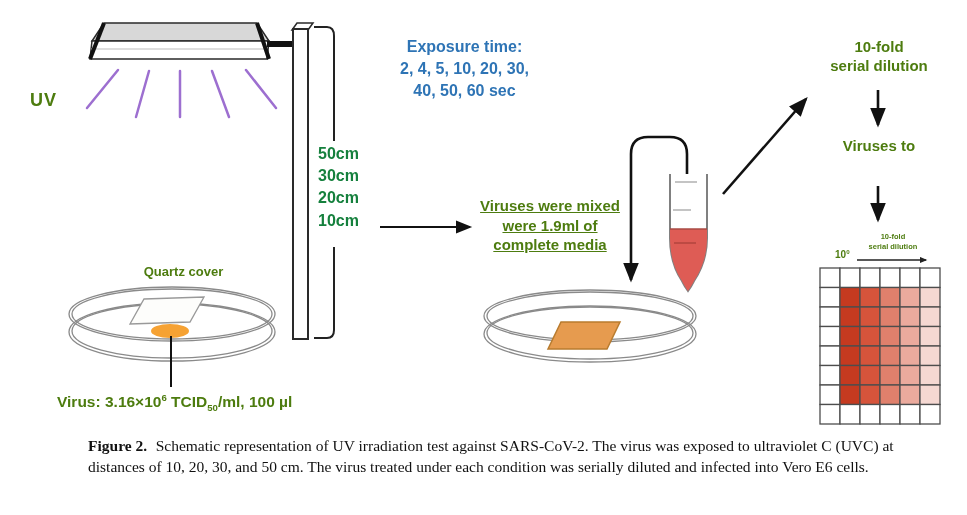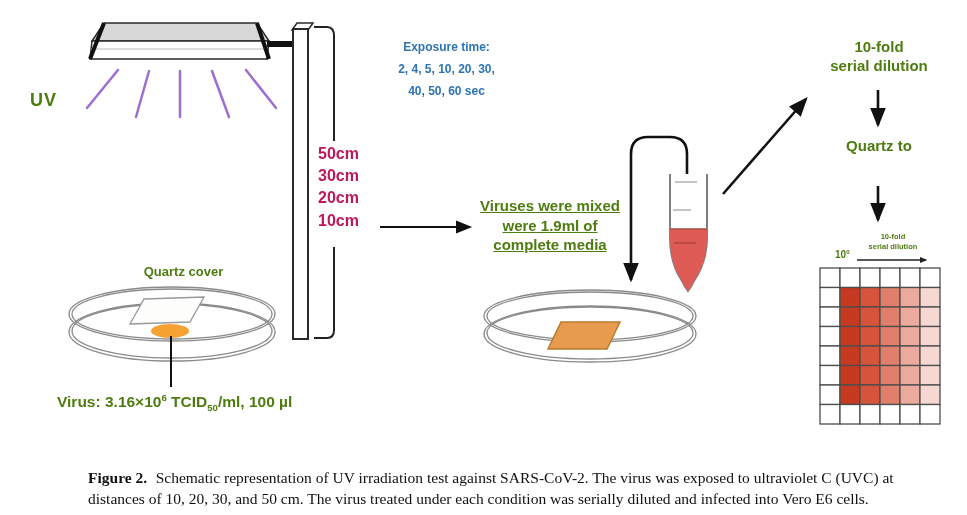--- a/index.html
+++ b/index.html
@@ -1,33 +1,33 @@
 <!DOCTYPE html>
 <html><head>
 <meta charset="utf-8">
 <style>
   html,body{margin:0;padding:0;background:#ffffff;}
   #stage{position:relative;width:967px;height:515px;background:#ffffff;overflow:hidden;}
   #art{position:absolute;left:0;top:0;}
   .t{position:absolute;font-family:"Liberation Sans",sans-serif;font-weight:bold;color:#4d7c0f;white-space:nowrap;}
   .ctr{text-align:center;}
   .uv{left:30px;top:90px;font-size:18px;letter-spacing:1px;}
-  .exposure{left:364px;top:36px;width:165px;font-size:12px;line-height:22px;}
+  .exposure{left:382px;top:36px;width:165px;font-size:16px;line-height:22px;}
   .distances{left:318px;top:143px;font-size:16px;line-height:22.2px;}
   .quartz{left:136px;top:264px;width:95px;font-size:13px;}
   .virus{left:37px;top:392px;font-size:15.5px;margin-left:20px;}
   .virus sup,.origin sup{font-size:0.62em;}
   .virus sub{font-size:0.62em;}
   .mix{left:462px;top:196px;width:176px;font-size:15px;line-height:19.5px;text-decoration:underline;}
   .dilution{left:814px;top:37px;width:130px;font-size:15px;line-height:19px;}
   .infect{left:814px;top:136px;width:130px;font-size:15px;line-height:19px;}
   .platelabel{left:852px;top:232px;width:82px;font-size:7.5px;line-height:9.5px;}
   .origin{left:835px;top:248px;font-size:10px;}
   .caption{left:88px;top:436px;width:816px;font-family:"Liberation Serif",serif;font-weight:normal;
-           font-size:15.5px;line-height:20.5px;color:#111;white-space:normal;position:absolute;margin-top:32px;}
+           font-size:15.5px;line-height:20.5px;color:#111;white-space:normal;position:absolute;}
   .caption .figlabel{font-weight:bold;margin-right:0.55em;}
 </style>
 </head>
 <body>
 
 <div id="stage">
 
   <svg id="art" width="967" height="515" viewBox="0 0 967 515">
     <defs>
       <marker id="ah" markerWidth="9" markerHeight="8" refX="6.5" refY="3" orient="auto">
@@ -156,21 +156,21 @@
   </svg>
 
   <div class="t uv">UV</div>
 
   <div class="t ctr exposure" style="color: rgb(46, 116, 181);">
     <div>Exposure time:</div>
     <div>2, 4, 5, 10, 20, 30,</div>
     <div>40, 50, 60 sec</div>
   </div>
 
-  <div class="t distances" style="color: #be185d;">
+  <div class="t distances" style="color: #15803d;">
     <div>50cm</div>
     <div>30cm</div>
     <div>20cm</div>
     <div>10cm</div>
   </div>
 
   <div class="t ctr quartz">Quartz cover</div>
 
   <div class="t virus"><span>Virus: 3.16×10</span><sup>6</sup><span> TCID</span><sub>50</sub><span>/ml, 100 µl</span></div>
 
@@ -179,21 +179,21 @@
     <div>were 1.9ml of</div>
     <div>complete media</div>
   </div>
 
   <div class="t ctr dilution">
     <div>10-fold</div>
     <div>serial dilution</div>
   </div>
 
   <div class="t ctr infect">
-    <div>Quartz to</div>
+    <div>Viruses to</div>
   </div>
 
   <div class="t ctr platelabel">
     <div>10-fold</div>
     <div>serial dilution</div>
   </div>
 
   <div class="t origin"><span>10</span><sup>0</sup></div>
 
   <div class="caption"><span class="figlabel">Figure 2.</span><span>Schematic representation of UV irradiation test against SARS-CoV-2. The virus was exposed to ultraviolet C (UVC) at distances of 10, 20, 30, and 50 cm. The virus treated under each condition was serially diluted and infected into Vero E6 cells.</span></div>

